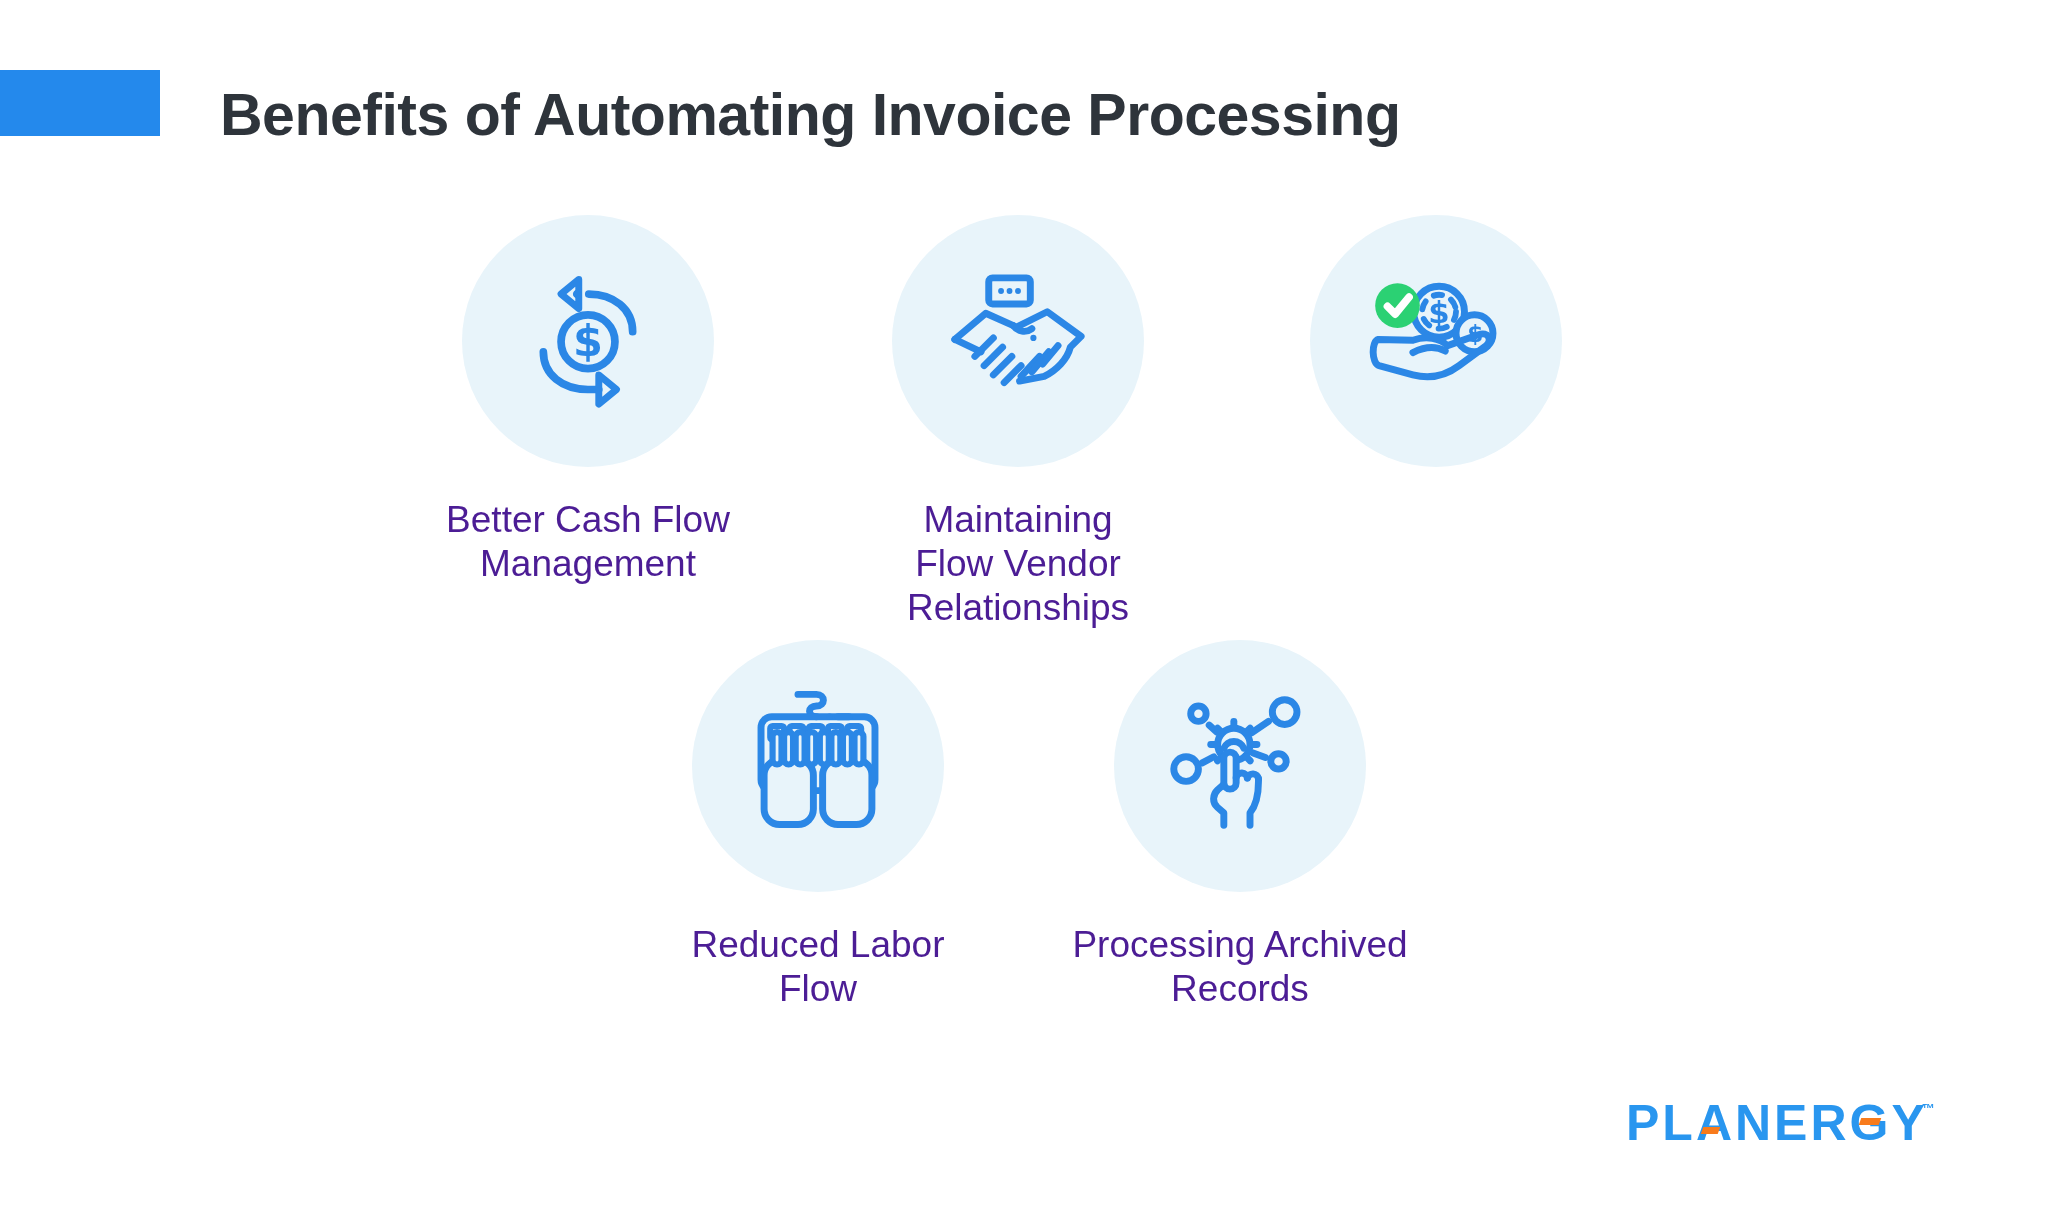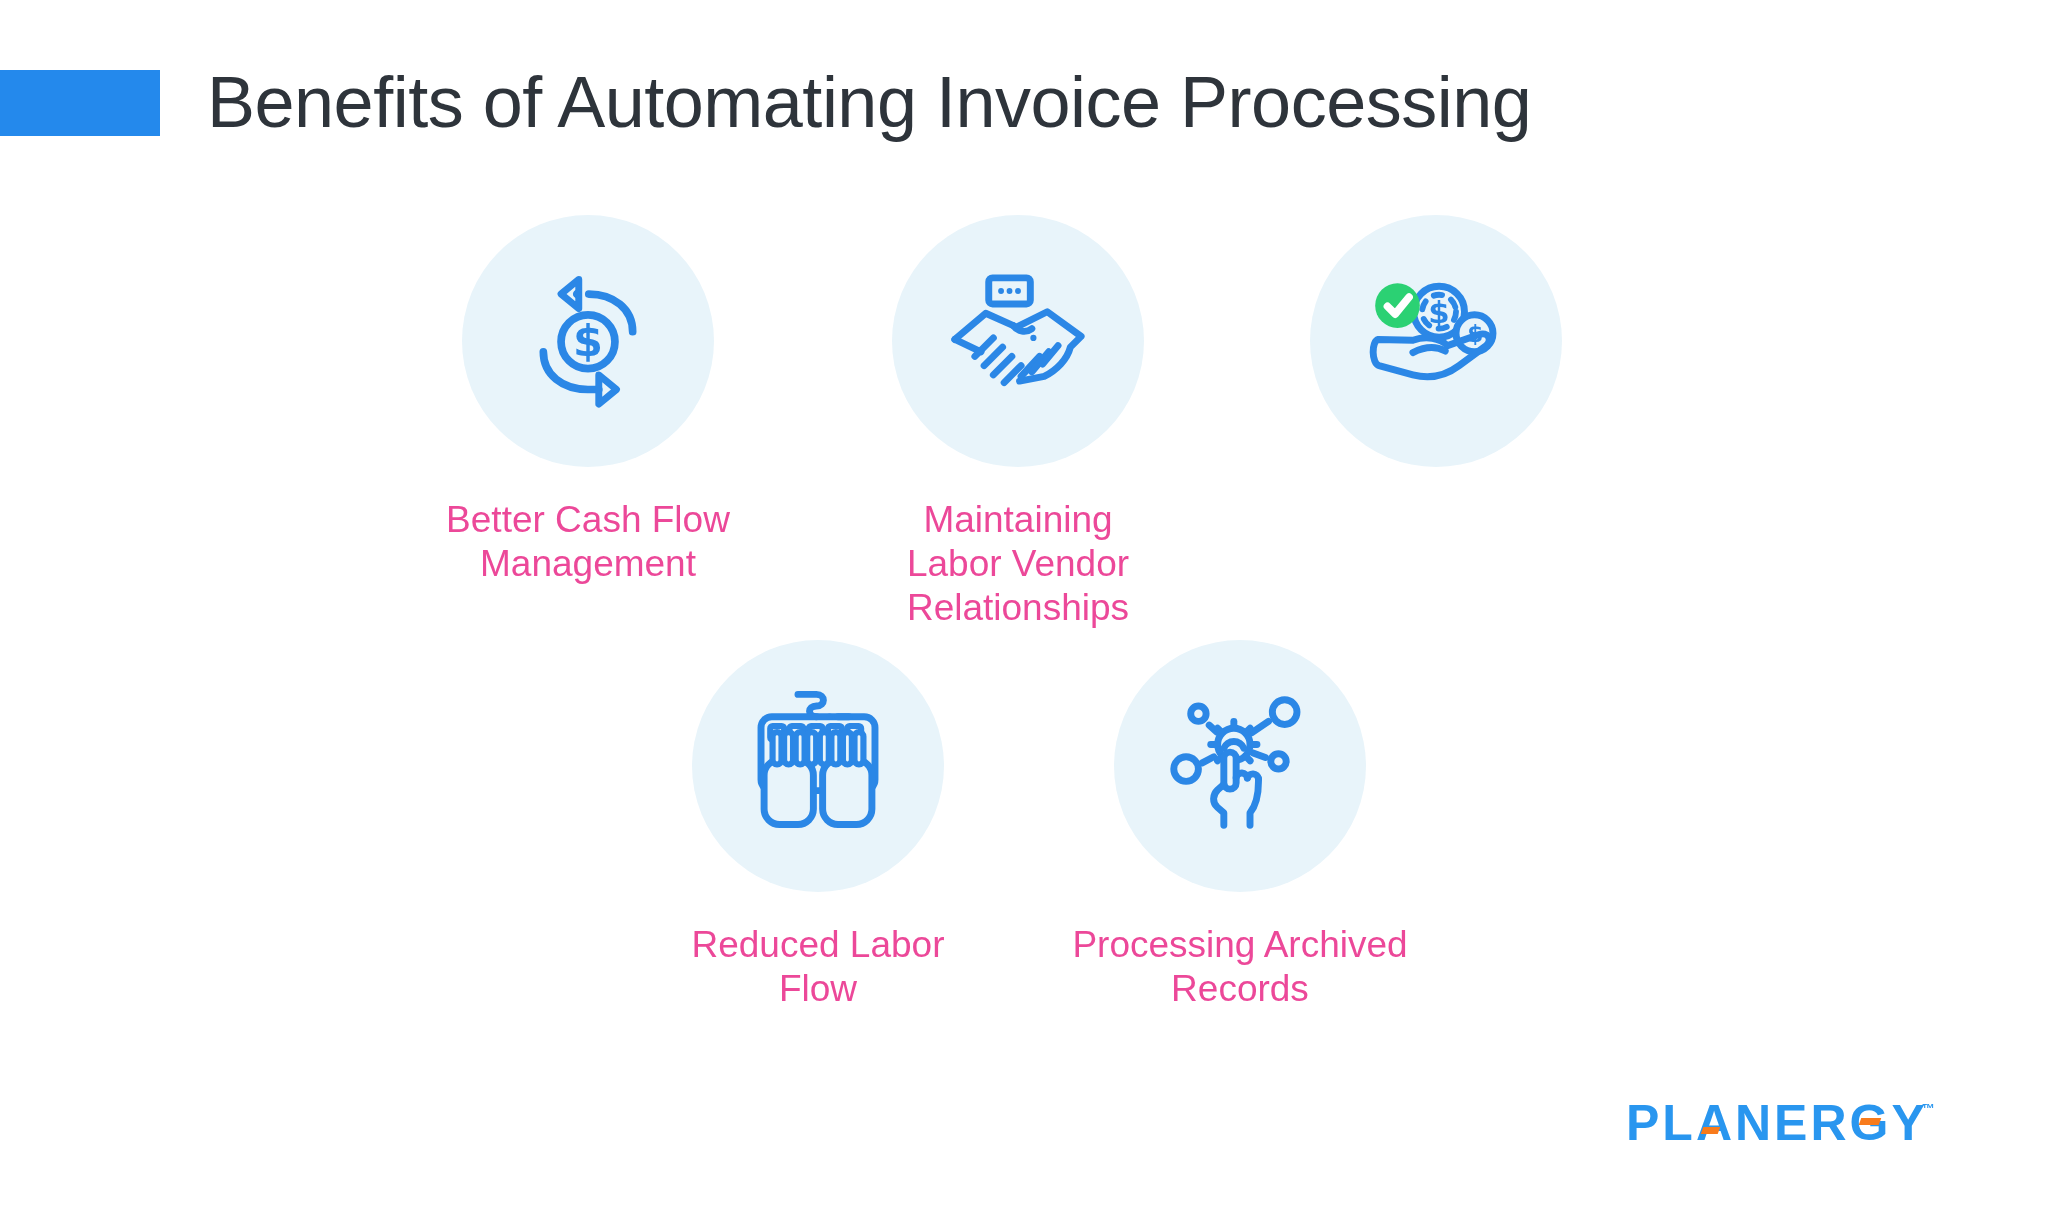--- a/index.html
+++ b/index.html
@@ -2,37 +2,37 @@
 <html><head>
 <meta charset="utf-8">
 <style>
   html,body{margin:0;padding:0;}
   body{
     width:2048px;height:1208px;position:relative;overflow:hidden;
     background:#ffffff;font-family:"Liberation Sans",sans-serif;
   }
   .accent-bar{position:absolute;left:0;top:70px;width:160px;height:66px;background:#2489ec;}
   .title{
-    position:absolute;left:206px;top:64px;margin:1px;
-    font-size:72px;font-weight:400;letter-spacing:-0.5px;line-height:74px;
+    position:absolute;left:206px;top:64px;margin:14px;
+    font-size:59px;font-weight:700;letter-spacing:-0.5px;line-height:74px;
     color:#2e343b;white-space:nowrap;
   }
   .benefit{position:absolute;width:420px;display:flex;flex-direction:column;align-items:center;}
   .b1{left:378px;top:215px;}
   .b2{left:808px;top:215px;}
   .b3{left:1226px;top:215px;}
   .b4{left:608px;top:640px;}
   .b5{left:1030px;top:640px;}
   .circle{
     width:252px;height:252px;border-radius:50%;background:#e8f4fa;
     display:flex;align-items:center;justify-content:center;
   }
   .circle svg{width:154px;height:154px;display:block;}
   .label{
-    margin-top:31px;font-size:37px;line-height:44px;color:#ec4899;
+    margin-top:31px;font-size:37px;line-height:44px;color:#4c1d95;
     text-align:center;white-space:pre-line;
   }
   .icon-stroke{stroke:#2b87e6;fill:none;stroke-linecap:round;stroke-linejoin:round;}
   .icon-fillblue{fill:#2b87e6;stroke:none;}
   .icon-bgfill{fill:#e8f4fa;stroke:#2b87e6;stroke-linecap:round;stroke-linejoin:round;}
   .dollar{fill:#2b87e6;stroke:none;font-family:"DejaVu Sans",sans-serif;font-weight:bold;text-anchor:middle;}
   .logo{position:absolute;left:1626px;top:1097px;width:330px;height:64px;color:#2996ef;}
   .logo-text{font-size:50px;font-weight:700;letter-spacing:3px;line-height:52px;display:inline-block;}
   .logo-accent{position:absolute;background:#f87b1c;transform:skewX(-20deg);}
   .a-accent{left:76px;top:30px;width:17px;height:7px;}
@@ -80,21 +80,21 @@
         <path d="M59,70 L70,57"></path>
         <path d="M66,65 L76,53"></path>
       </g>
       <circle class="icon-fillblue" cx="39" cy="17.5" r="1.9"></circle>
       <circle class="icon-fillblue" cx="44.5" cy="17.5" r="1.9"></circle>
       <circle class="icon-fillblue" cx="50" cy="17.5" r="1.9"></circle>
       <circle class="icon-fillblue" cx="60" cy="48" r="2"></circle>
     </svg>
   </div>
   <div class="label">Maintaining
-Labor Vendor
+Flow Vendor
 Relationships</div>
 </div>
 
 <div class="benefit b3">
   <div class="circle">
     <svg viewBox="0 0 100 100">
       <circle class="icon-bgfill" stroke-width="4.5" cx="52" cy="31" r="16.5"></circle>
       <circle class="icon-stroke" stroke-width="3.8" cx="52" cy="31" r="11" stroke-dasharray="5.5 6.5"></circle>
       <text class="dollar" x="52" y="38" font-size="20">$</text>
       <circle class="icon-bgfill" stroke-width="4.5" cx="75" cy="45" r="12"></circle>

